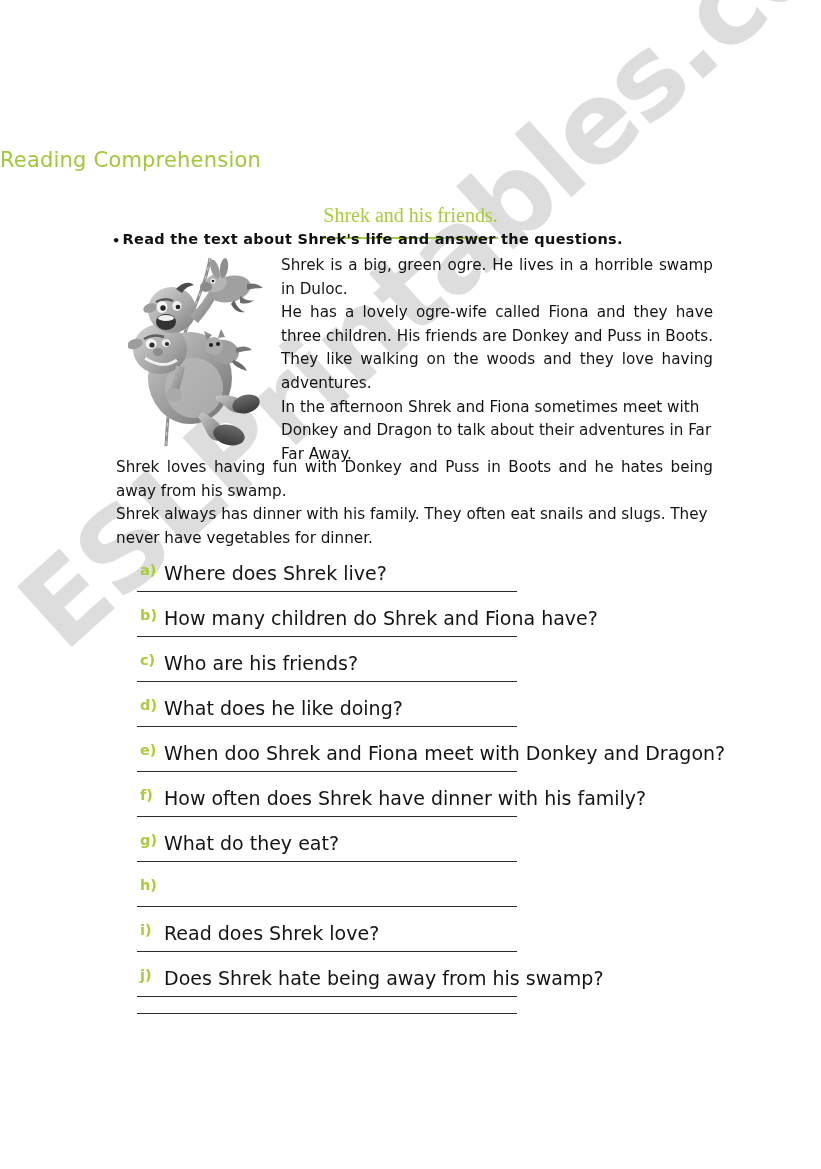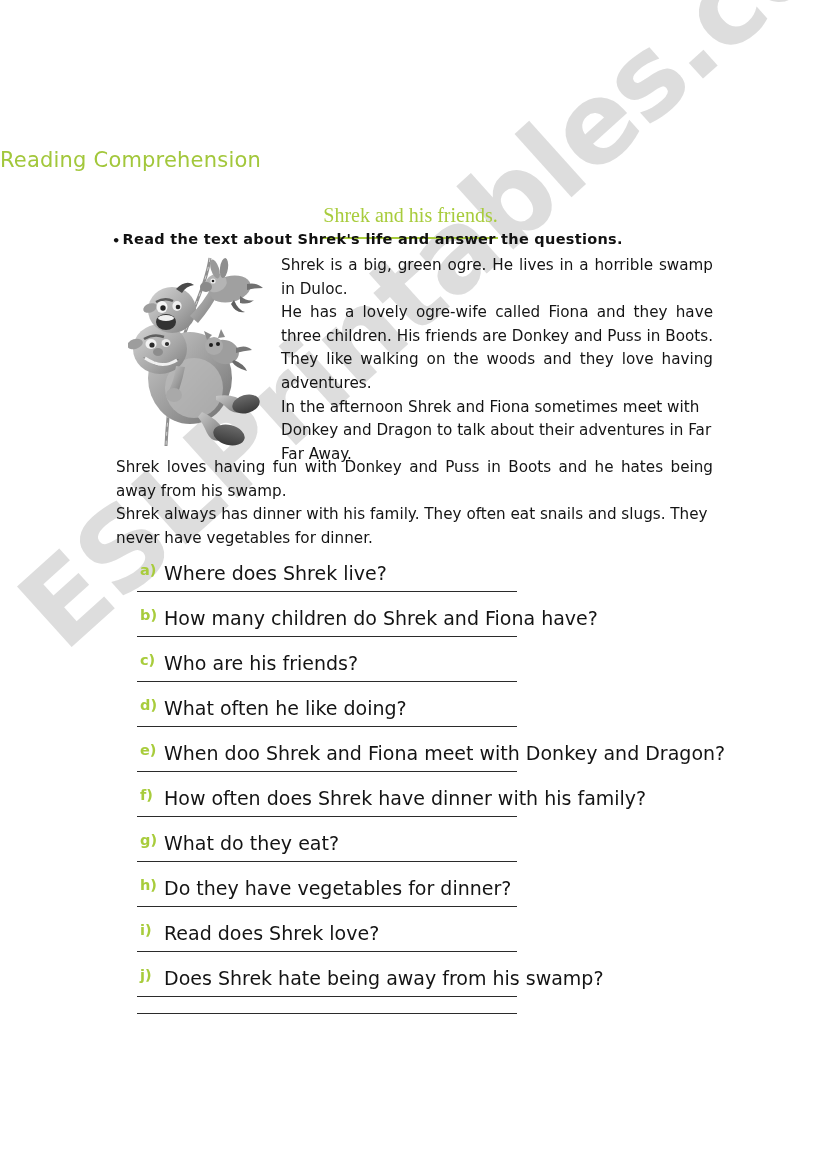--- a/index.html
+++ b/index.html
@@ -317,21 +317,21 @@
     </div>
 
     <div class="question-row">
       <span class="q-letter">c)</span>
       <span class="q-text">Who are his friends?</span>
       <div class="answer-line"></div>
     </div>
 
     <div class="question-row">
       <span class="q-letter">d)</span>
-      <span class="q-text">What often he like doing?</span>
+      <span class="q-text">What does he like doing?</span>
       <div class="answer-line"></div>
     </div>
 
     <div class="question-row">
       <span class="q-letter">e)</span>
       <span class="q-text">When doo Shrek and Fiona meet with Donkey and Dragon?</span>
       <div class="answer-line"></div>
     </div>
 
     <div class="question-row">
@@ -341,21 +341,20 @@
     </div>
 
     <div class="question-row">
       <span class="q-letter">g)</span>
       <span class="q-text">What do they eat?</span>
       <div class="answer-line"></div>
     </div>
 
     <div class="question-row">
       <span class="q-letter">h)</span>
-      <span class="q-text">Do they have vegetables for dinner?</span>
       <div class="answer-line"></div>
     </div>
 
     <div class="question-row">
       <span class="q-letter">i)</span>
       <span class="q-text">Read does Shrek love?</span>
       <div class="answer-line"></div>
     </div>
 
     <div class="question-row">

